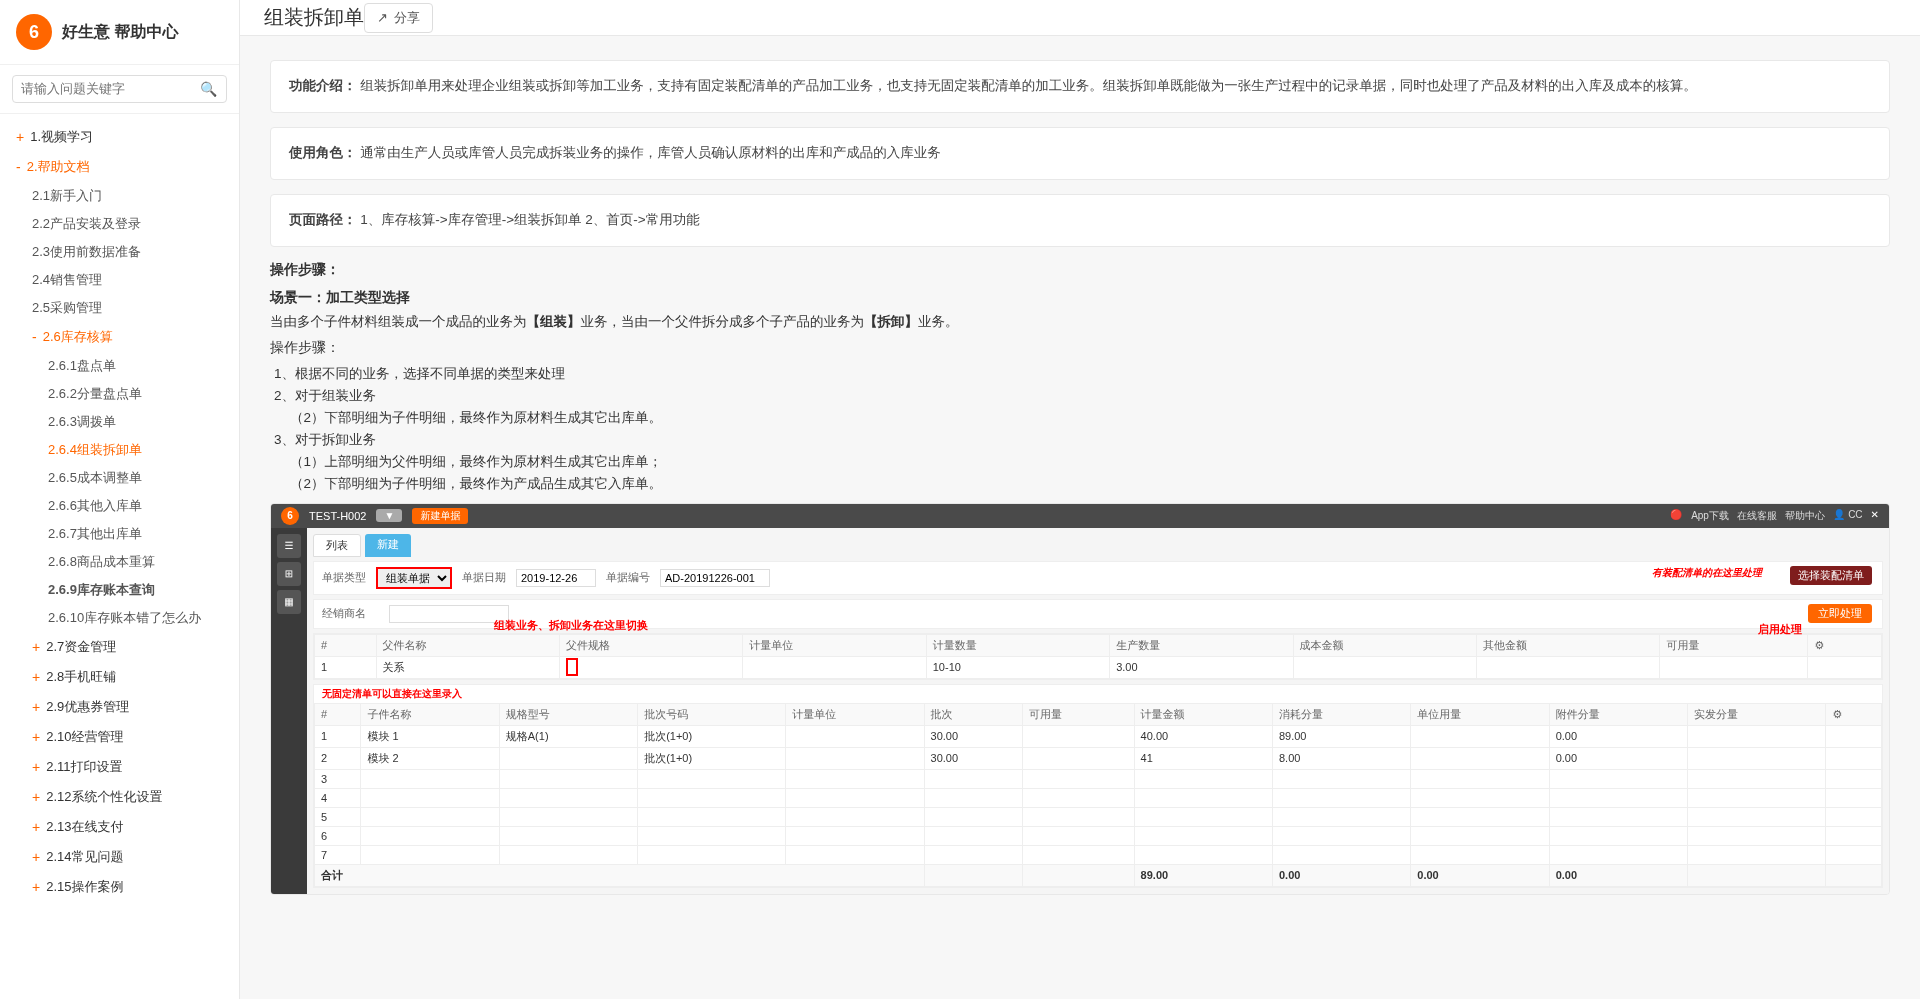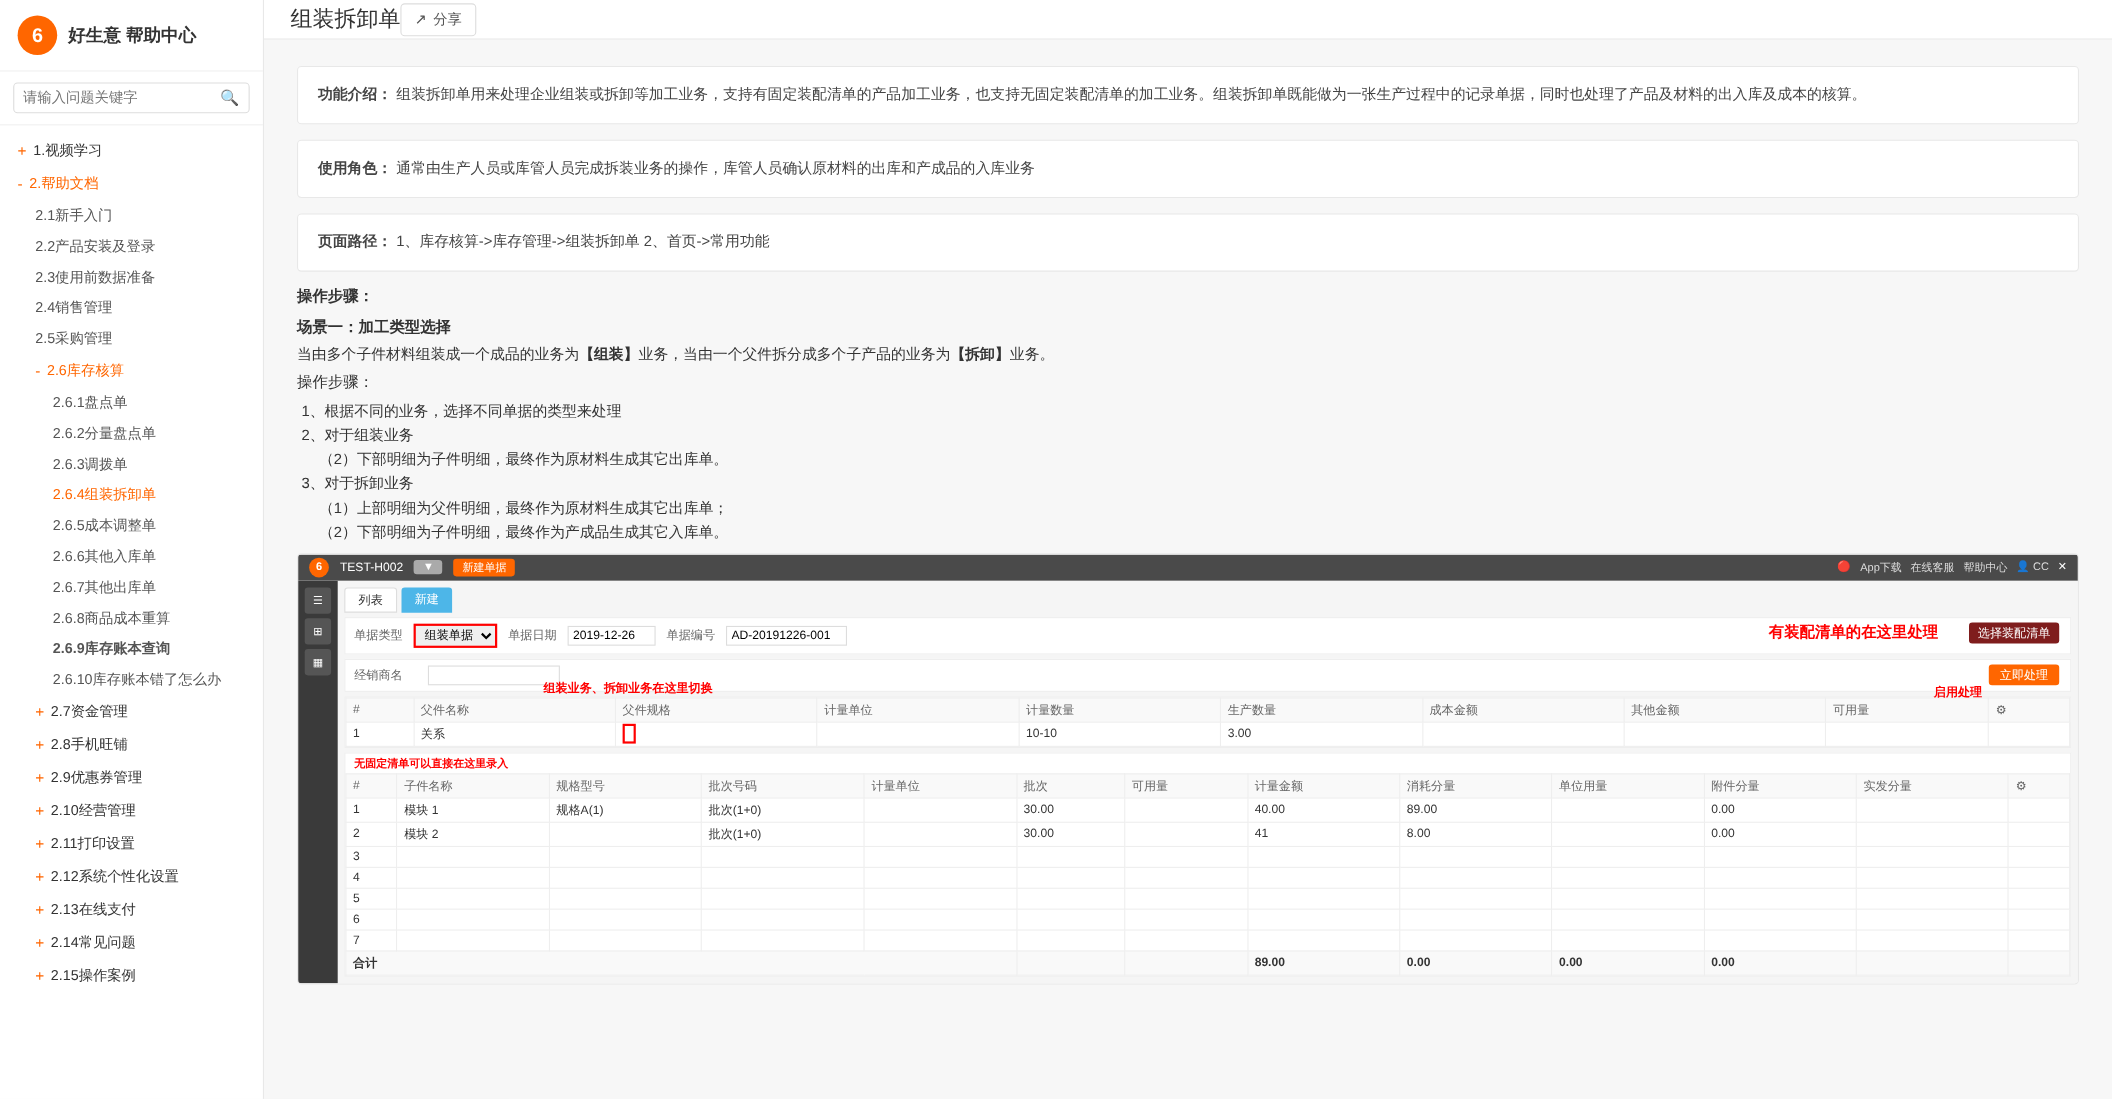--- a/index.html
+++ b/index.html
@@ -317,21 +317,21 @@
               <div style="background:#fff; border:1px solid #eee; padding:5px 8px; margin-bottom:4px; display:flex; align-items:center; gap:10px; flex-wrap:wrap; position:relative;">
                 <span style="font-size:11px; color:#666;">单据类型</span>
                 <select style="font-size:11px; border:1px solid #ddd; padding:2px 4px; border:2px solid red;">
                   <option>组装单据</option>
                 </select>
                 <span style="font-size:11px; color:#666;">单据日期</span>
                 <input type="text" style="font-size: 11px; border: 1px solid rgb(221, 221, 221); padding: 2px 4px; width: 80px;" value="2019-12-26">
                 <span style="font-size:11px; color:#666;">单据编号</span>
                 <input type="text" style="font-size: 11px; border: 1px solid rgb(221, 221, 221); padding: 2px 4px; width: 110px;" value="AD-20191226-001">
 
-                <span style="color:red; font-size:14px; font-weight:bold; position:absolute; right:120px; top:4px; white-space:nowrap;">有装配清单的在这里处理</span>
+                <span style="color:red; font-size:10px; font-weight:bold; position:absolute; right:120px; top:4px; white-space:nowrap;font-style:italic;">有装配清单的在这里处理</span>
                 <div style="position:absolute; right:10px; top:4px;">
                   <button style="background:#7f1d1d; color:#fff; border:none; border-radius:3px; padding:2px 8px; font-size:11px;">选择装配清单</button>
                 </div>
               </div>
 
               <div style="background:#fff; border:1px solid #eee; padding:5px 8px; margin-bottom:4px; display:flex; align-items:center; gap:23px; position:relative;">
                 <span style="font-size:11px; color:#666;">经销商名</span>
                 <input type="text" style="font-size: 11px; border: 1px solid rgb(221, 221, 221); padding: 2px 40px; width: 120px;">
                 <button style="background:#f60; color:#fff; border:none; border-radius:3px; padding:2px 10px; font-size:11px; position:absolute; right:10px; top:4px;">立即处理</button>
 

